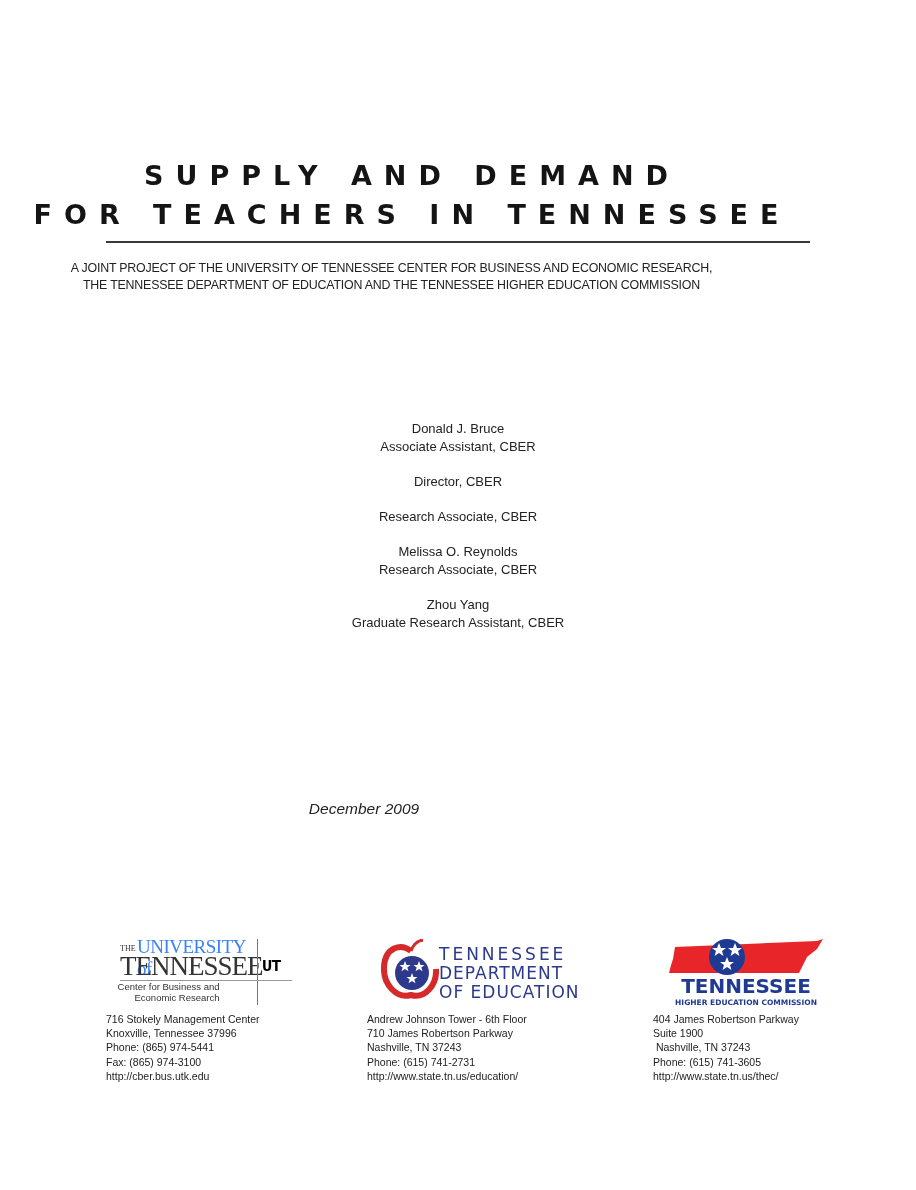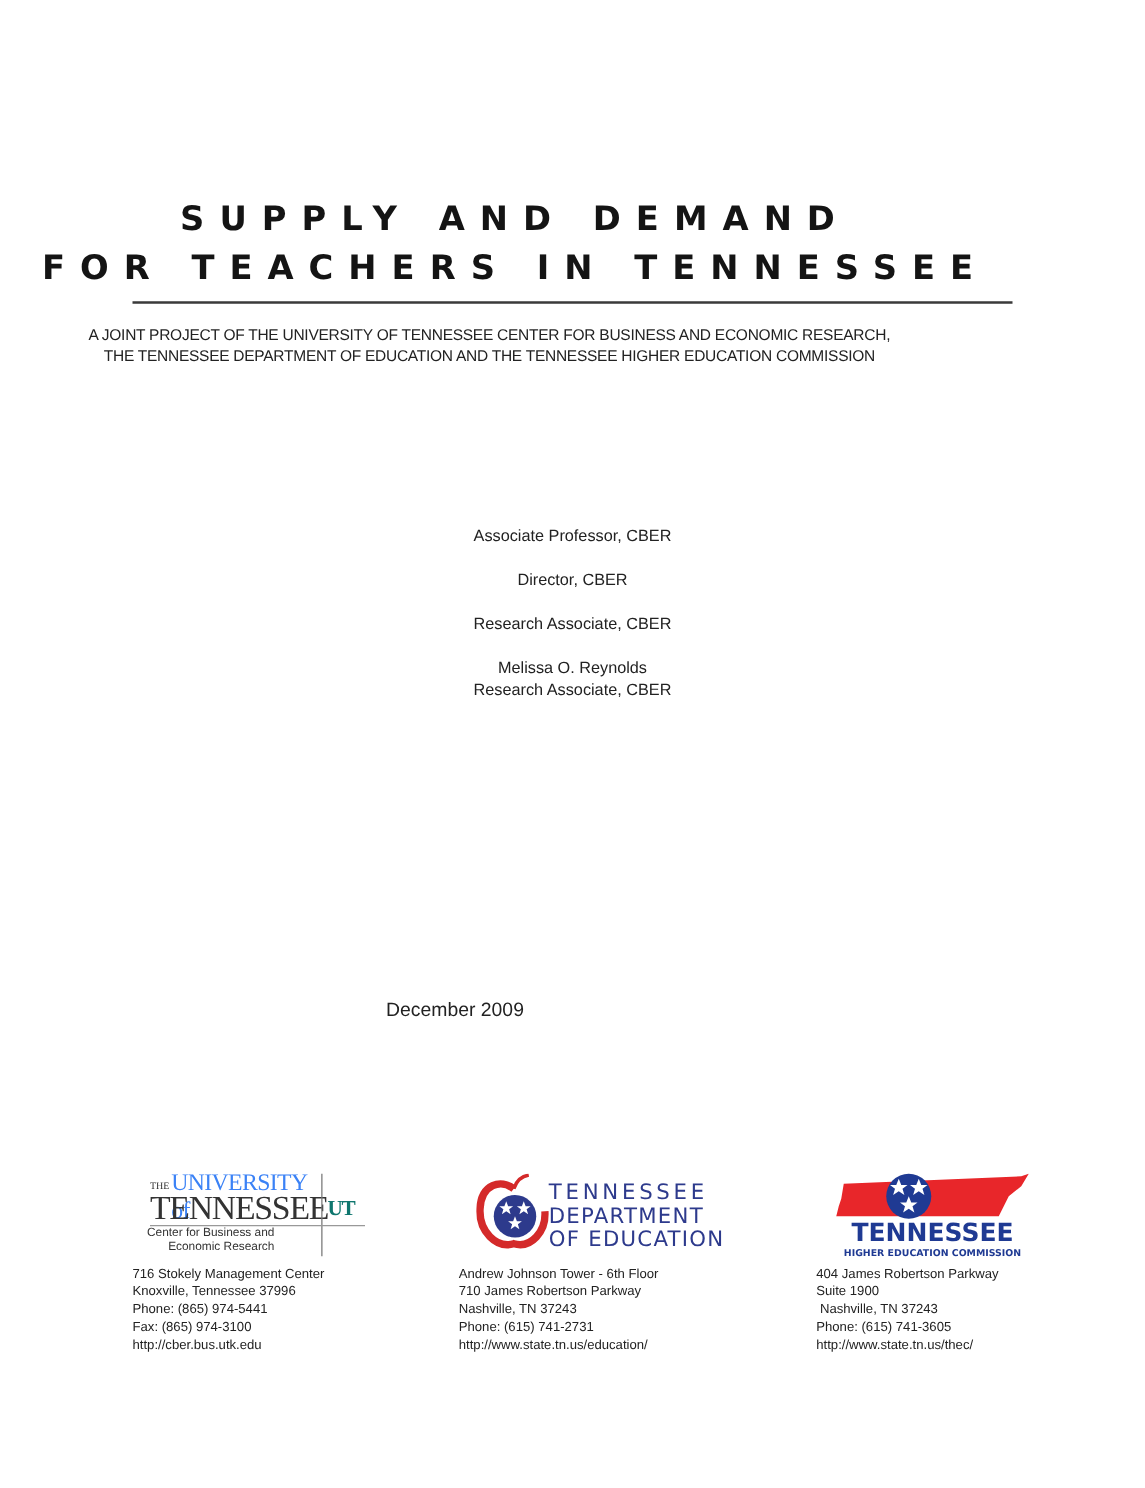--- a/index.html
+++ b/index.html
@@ -4,34 +4,34 @@
   <style>
     html, body { margin: 0; padding: 0; background: #ffffff; }
     body { width: 916px; height: 1190px; position: relative; overflow: hidden; font-family: "Liberation Sans", sans-serif; color: #222; }
     .title-line { position: absolute; left: 0; width: 824px; text-align: center; font-family: "DejaVu Sans", sans-serif; font-size: 27px; font-weight: bold; letter-spacing: 12px; color: #141414; white-space: nowrap; }
     #t1 { top: 160px; }
     #t2 { top: 199px; }
     .rule { position: absolute; left: 106px; top: 241px; width: 704px; height: 2px; background: #3a3a3a; }
     .subtitle { position: absolute; left: 0; width: 783px; top: 260px; text-align: center; font-size: 12.4px; line-height: 17px; color: #222; letter-spacing: -0.2px; }
     .authors { position: absolute; left: 0; width: 916px; top: 420px; text-align: center; font-size: 13px; color: #222; }
     .author { margin-bottom: 17px; line-height: 18px; }
-    .date { position: absolute; left: 0; width: 728px; top: 800px; text-align: center; font-size: 15.5px; color: #222; }
+    .date { position: absolute; left: 0; width: 728px; top: 800px; text-align: center; font-size: 15.5px; color: #222; font-style: italic; }
     .org { position: absolute; top: 935px; }
     .org .addr { font-size: 10.5px; line-height: 14.2px; color: #222; margin-top: 6px; white-space: nowrap; }
     #org-ut { left: 106px; }
     #org-doe { left: 367px; }
     #org-thec { left: 653px; }
     .logo { position: relative; height: 71px; margin-left: 14px; }
     
     .ut-the { position: absolute; left: 0; top: 9px; font-family: "Liberation Serif", serif; font-size: 8px; color: #333; }
     .ut-univ { position: absolute; left: 17px; top: 1px; font-family: "Liberation Serif", serif; font-size: 19px; color: #3b82f6; letter-spacing: -0.5px; }
     .ut-tenn { position: absolute; left: 0; top: 18px; font-family: "Liberation Serif", serif; font-size: 27px; color: #333; letter-spacing: -1px; line-height: 27px; }
     .ut-vbar { position: absolute; left: 137px; top: 4px; width: 1px; height: 66px; background: #777; }
     .ut-hbar { position: absolute; left: 0; top: 45px; width: 172px; height: 1px; background: #999; }
-    .ut-ur { position: absolute; left: 142px; top: 22px; font-family: Liberation Serif, serif; font-weight: bold; font-size: 17px; color: #0f766e; letter-spacing: -1px; }
+    .ut-ur { position: absolute; left: 142px; top: 22px; font-family: Liberation Mono, monospace; font-weight: bold; font-size: 17px; color: #000000; letter-spacing: -1px; }
     .ut-cber { position: absolute; right: 40px; top: 46px; text-align: right; font-size: 9.5px; font-weight: normal; line-height: 11px; color: #333; white-space: nowrap; }
     
     .doe-apple { position: absolute; left: 0; top: 4px; width: 58px; height: 62px; }
     .doe-text { position: absolute; left: 58px; top: 10px; font-family: "DejaVu Sans", sans-serif; color: #2d3a8c; font-size: 17px; line-height: 19px; letter-spacing: 1px; white-space: nowrap; }
     .doe-text div:nth-child(1) { letter-spacing: 3px; }
     
     .thec-svg { position: absolute; left: 0; top: 0; width: 158px; height: 72px; }
   </style>
 </head>
 <body>
@@ -43,31 +43,36 @@
 
 <div class="rule"></div>
 
 <div class="subtitle">
   <div>A JOINT PROJECT OF THE UNIVERSITY OF TENNESSEE CENTER FOR BUSINESS AND ECONOMIC RESEARCH,</div>
   <div>THE TENNESSEE DEPARTMENT OF EDUCATION AND THE TENNESSEE HIGHER EDUCATION COMMISSION</div>
 </div>
 
 <div class="authors">
   <div class="author">
-    <div>Associate Professor, CBER</div>
+    <div>Donald J. Bruce</div>
+    <div>Associate Assistant, CBER</div>
   </div>
   <div class="author">
     <div>Director, CBER</div>
   </div>
   <div class="author">
     <div>Research Associate, CBER</div>
   </div>
   <div class="author">
     <div>Melissa O. Reynolds</div>
     <div>Research Associate, CBER</div>
+  </div>
+  <div class="author">
+    <div>Zhou Yang</div>
+    <div>Graduate Research Assistant, CBER</div>
   </div>
 </div>
 
 <div class="date">December 2009</div>
 
 <div class="org" id="org-ut">
   <div class="logo">
     <span class="ut-the">THE</span>
     <span class="ut-univ">UNIVERSITY of</span>
     <span class="ut-tenn">TENNESSEE</span>

